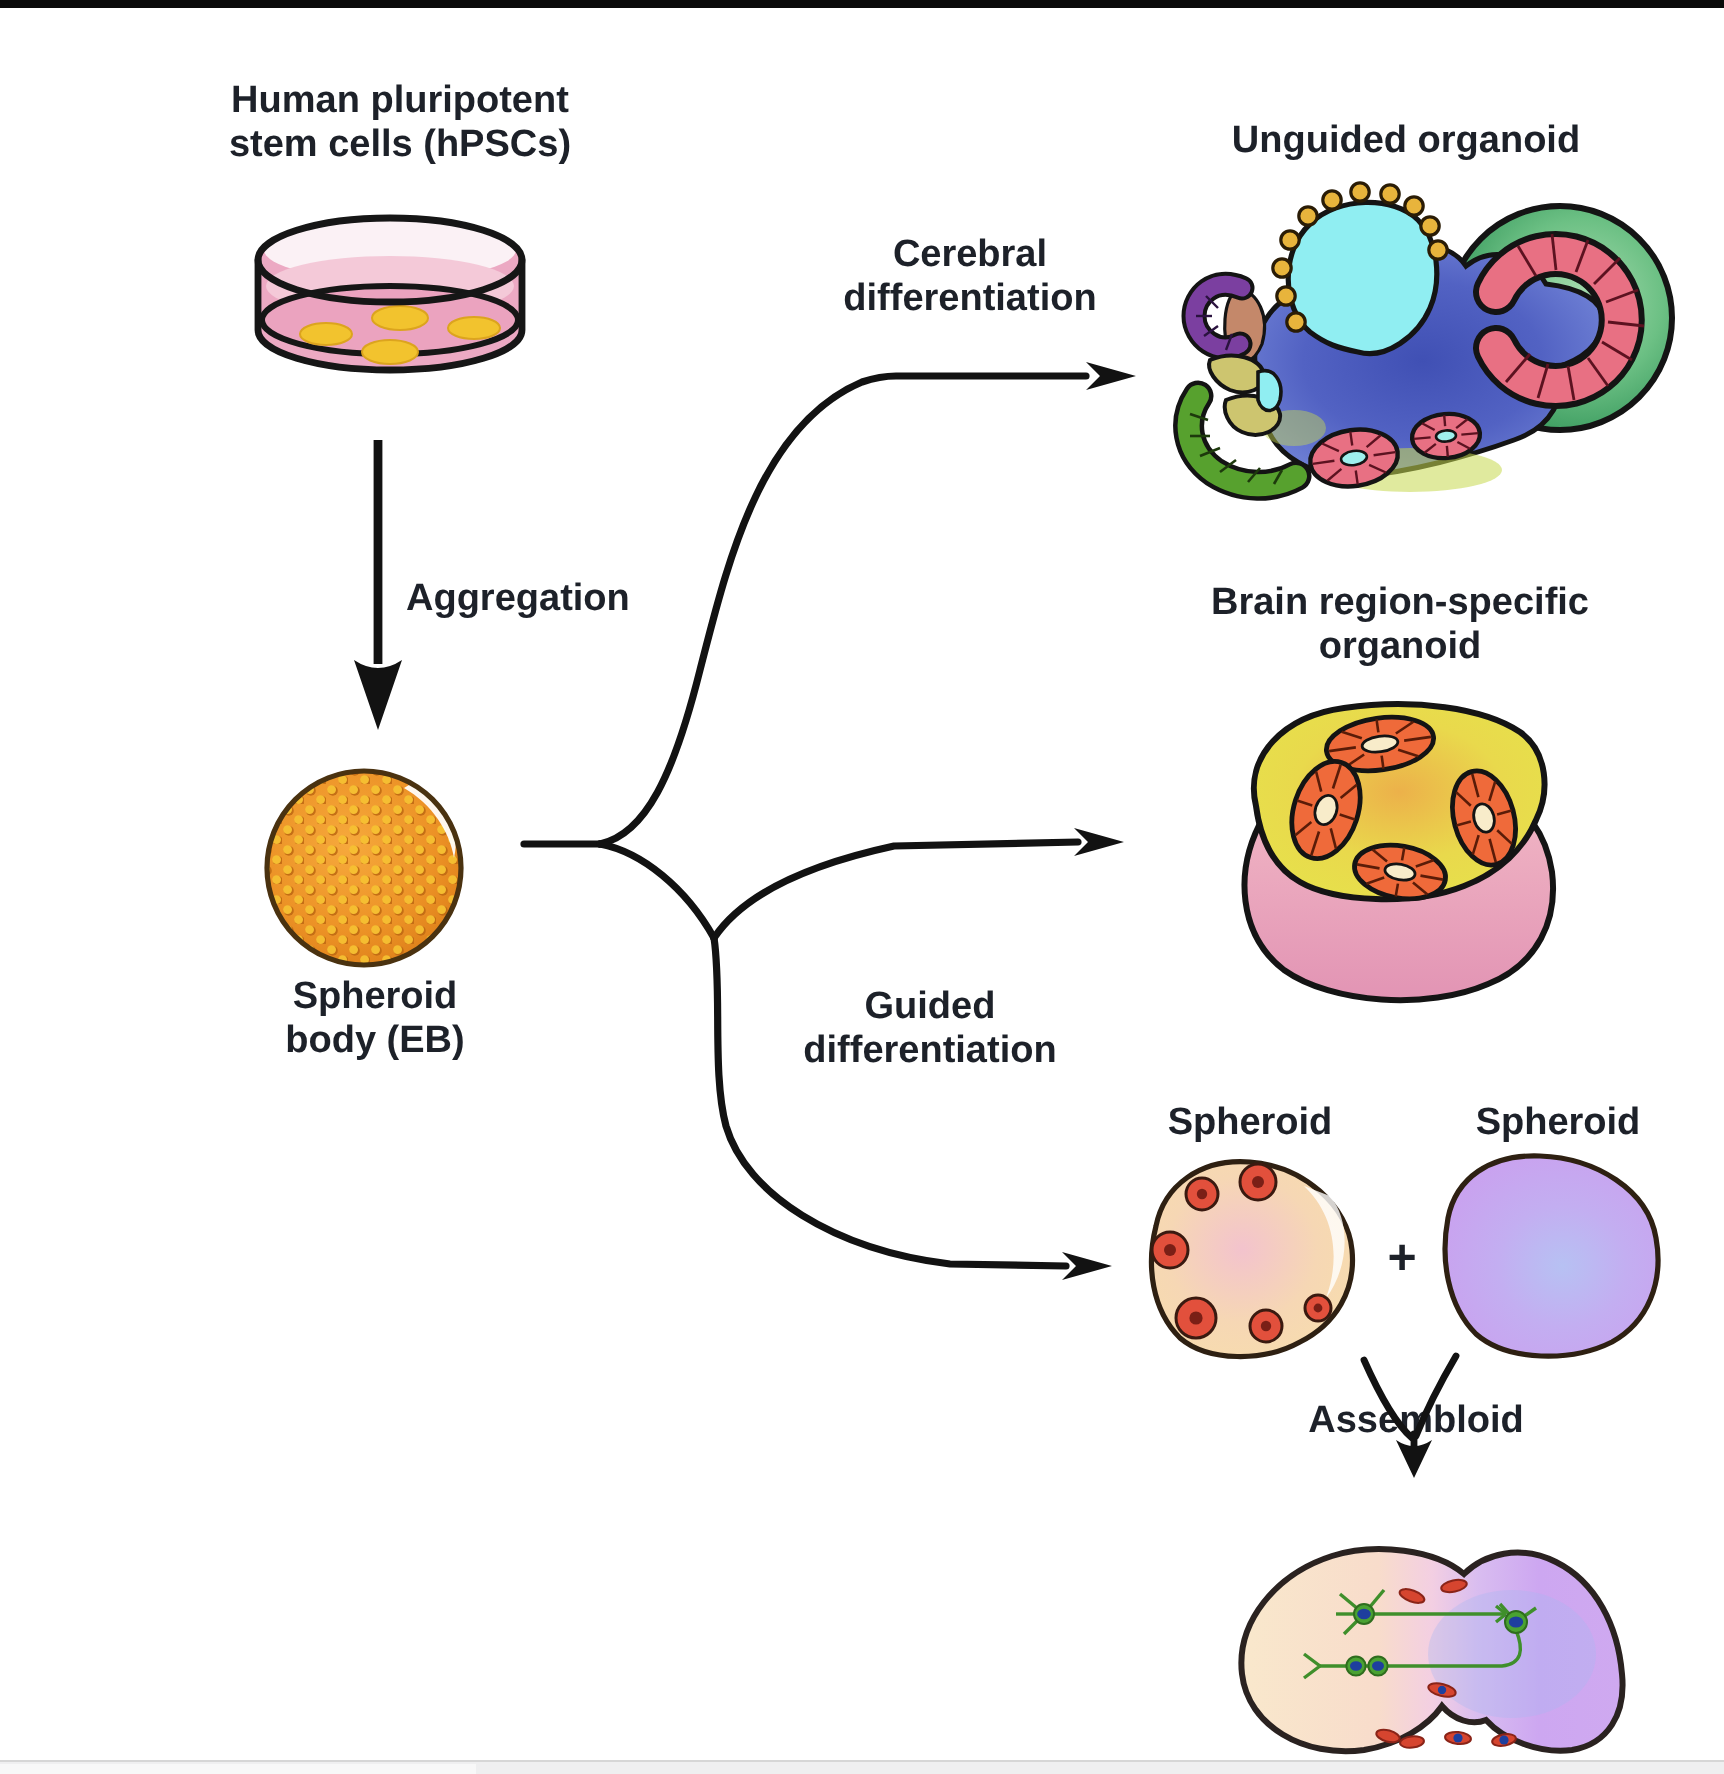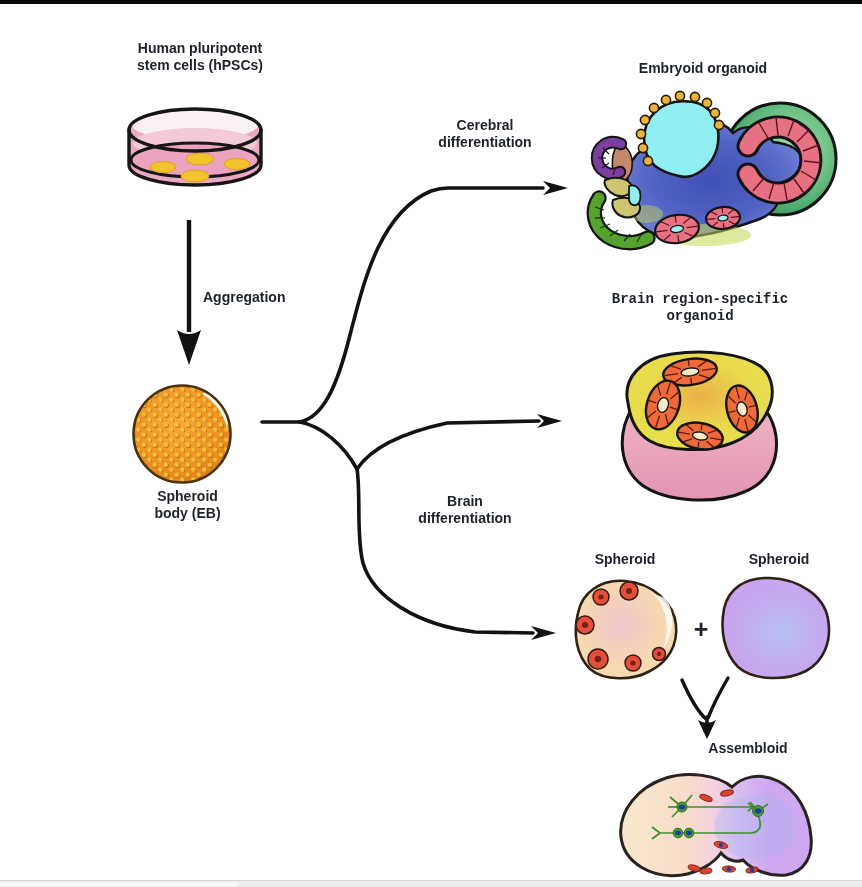--- a/index.html
+++ b/index.html
@@ -1,21 +1,21 @@
 <!DOCTYPE html>
 <html><head>
 <meta charset="utf-8">
 <style>
   html,body{margin:0;padding:0;background:#ffffff;}
   body{width:862px;height:887px;position:relative;overflow:hidden;
        font-family:"Liberation Sans","DejaVu Sans",sans-serif;}
   .bar-top{position:absolute;left:0;top:0;width:862px;height:4px;background:#0a0a0a;}
   .bar-bottom{position:absolute;left:0;top:880px;width:862px;height:7px;background:#efeff0;border-top:1px solid #d6d6d6;}
   .bar-bottom-left{position:absolute;left:0;top:882px;width:238px;height:5px;background:#f8f8f8;}
-  .lbl{position:absolute;color:#1d2129;font-weight:bold;font-size:14px;line-height:1.18;
+  .lbl{position:absolute;color:#1d2129;font-weight:bold;font-size:19px;line-height:1.18;
        text-align:center;white-space:pre-line;letter-spacing:0px;}
   .lbl.left{text-align:left;}
   .plus{font-size:25px;}
   svg{position:absolute;overflow:visible;}
 </style>
 </head>
 <body>
 
 <div class="bar-top"></div>
 
@@ -23,37 +23,37 @@
 stem cells (hPSCs)</div>
 
 <div class="lbl left" style="left:203px;top:289px;">Aggregation</div>
 
 <div class="lbl" style="left:120px;top:488px;width:135px;">Spheroid
 body (EB)</div>
 
 <div class="lbl" style="left:395px;top:117px;width:180px;">Cerebral
 differentiation</div>
 
-<div class="lbl" style="left:375px;top:493px;width:180px;">Brain
+<div class="lbl" style="left:375px;top:493px;width:180px;">Guided
 differentiation</div>
 
-<div class="lbl" style="left:603px;top:60px;width:200px;">Embryoid organoid</div>
-
-<div class="lbl" style="left:590px;top:291px;width:220px;font-family:Liberation Mono, monospace;">Brain region-specific
+<div class="lbl" style="left:603px;top:60px;width:200px;">Unguided organoid</div>
+
+<div class="lbl" style="left:590px;top:291px;width:220px;">Brain region-specific
 organoid</div>
 
 <div class="lbl" style="left:575px;top:551px;width:100px;">Spheroid</div>
 
 <div class="lbl" style="left:729px;top:551px;width:100px;">Spheroid</div>
 
 <div class="lbl plus" style="left:689px;top:615px;width:24px;">+</div>
 
 <div class="lbl left" style="left:742px;top:656px;">Fusion</div>
 
-<div class="lbl" style="left:648px;top:740px;width:120px;margin-left:40px;">Assembloid</div>
+<div class="lbl" style="left:648px;top:700px;width:120px;">Assembloid</div>
 
 <svg style="left:115px;top:103px;" width="165" height="95" viewBox="0 0 165 95">
   <path d="M14,27 L14,62 A66,20 0 0 0 146,62 L146,27 A66,21 0 1 0 14,27 Z" fill="#eca9c3"></path>
   <ellipse cx="80" cy="22" rx="63" ry="15" fill="#fbf1f5"></ellipse>
   <ellipse cx="80" cy="40" rx="62" ry="15" fill="#f4c9d8"></ellipse>
   <ellipse cx="80" cy="57" rx="64" ry="17" fill="#eba3bf" stroke="#161616" stroke-width="3"></ellipse>
   <ellipse cx="48" cy="64" rx="13" ry="5.5" fill="#f2c32e" stroke="#dca41e" stroke-width="1"></ellipse>
   <ellipse cx="85" cy="56" rx="14" ry="6" fill="#f2c32e" stroke="#dca41e" stroke-width="1"></ellipse>
   <ellipse cx="122" cy="61" rx="13" ry="5.5" fill="#f2c32e" stroke="#dca41e" stroke-width="1"></ellipse>
   <ellipse cx="80" cy="73" rx="14" ry="6" fill="#f2c32e" stroke="#dca41e" stroke-width="1"></ellipse>

